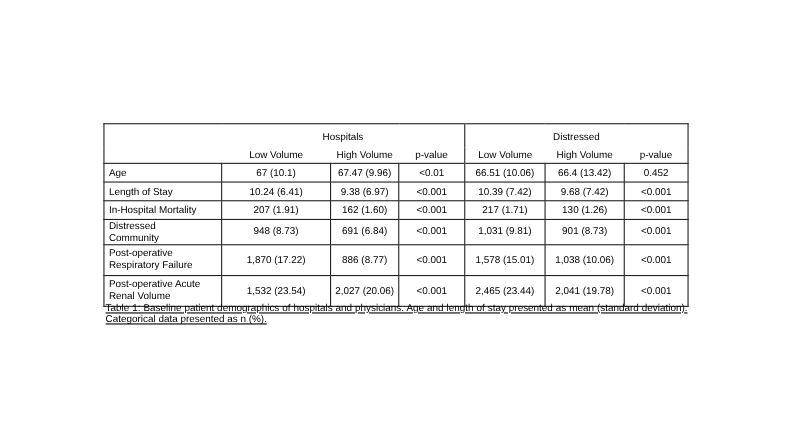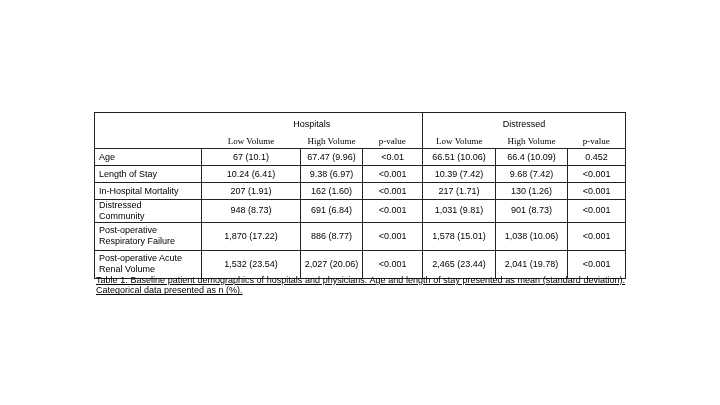--- a/index.html
+++ b/index.html
@@ -30,21 +30,21 @@
     padding: 0 2px;
     overflow: hidden;
   }
   
   thead th {
     border: none;
     text-align: center;
     vertical-align: middle;
   }
   tr.group-row th { height: 21px; }
-  tr.subhead-row th { height: 14px; font-family: Liberation Serif, serif; }
+  tr.subhead-row th { height: 14px; }
   th.sep { border-left: 1px solid #222222; }
   
   tbody td {
     border: 1px solid #222222;
     text-align: center;
     vertical-align: middle;
     height: 16px;
     line-height: 1.2;
   }
   tbody tr.two-line td { height: 27px; }
@@ -98,21 +98,21 @@
           <th>p-value</th>
         </tr>
       </thead>
       <tbody>
         <tr>
           <td class="row-label">Age</td>
           <td>67 (10.1)</td>
           <td>67.47 (9.96)</td>
           <td>&lt;0.01</td>
           <td>66.51 (10.06)</td>
-          <td>66.4 (10.09)</td>
+          <td>66.4 (13.42)</td>
           <td>0.452</td>
         </tr>
         <tr>
           <td class="row-label">Length of Stay</td>
           <td>10.24 (6.41)</td>
           <td>9.38 (6.97)</td>
           <td>&lt;0.001</td>
           <td>10.39 (7.42)</td>
           <td>9.68 (7.42)</td>
           <td>&lt;0.001</td>

